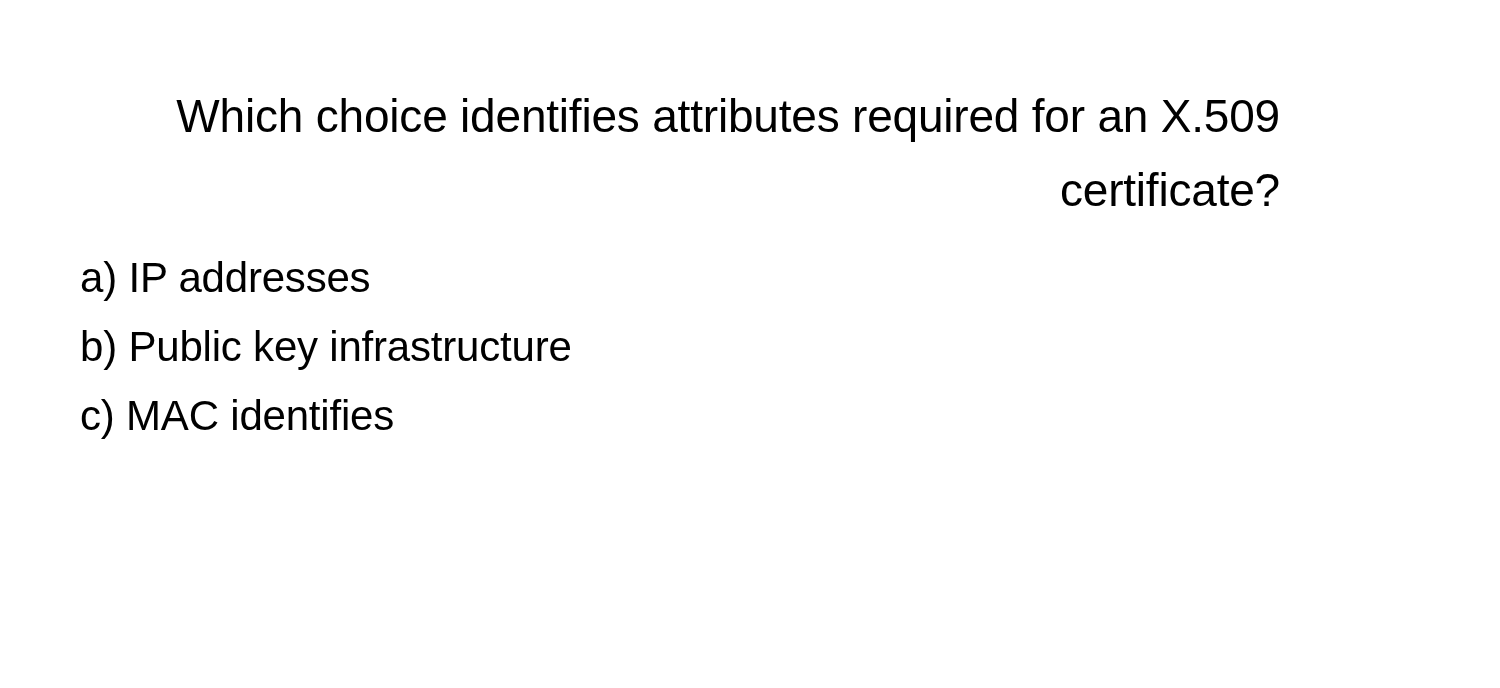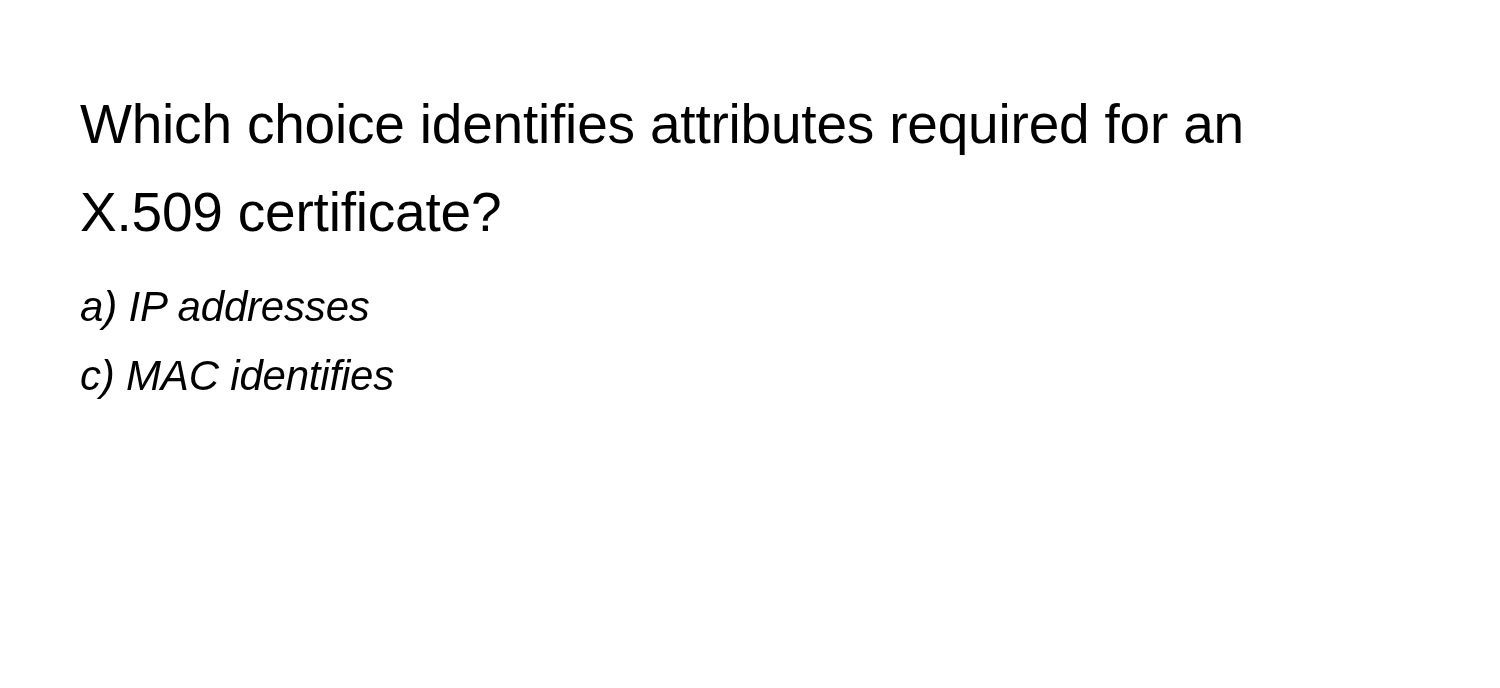--- a/index.html
+++ b/index.html
@@ -9,36 +9,37 @@
     }
     body {
       width: 1500px;
       height: 688px;
       background: #ffffff;
       font-family: -apple-system, BlinkMacSystemFont, "Segoe UI", Helvetica, Arial, sans-serif;
       padding: 80px 80px 0 80px;
       color: #000000;
     }
     .question {
-      font-size: 55px;
+      font-size: 46px;
       line-height: 1.6;
       margin-bottom: 18px;
       letter-spacing: -0.2px;
       max-width: 1200px;
+      text-align: right;
     }
     .options {
       font-size: 42px;
       line-height: 1.55;
       letter-spacing: -0.2px;
     }
     .option {
       margin-bottom: 4px;
-      font-style: italic;
     }
   </style>
 </head>
 <body>
 
 <div class="question">Which choice identifies attributes required for an X.509 certificate?</div>
 <div class="options">
   <div class="option">a) IP addresses</div>
+  <div class="option">b) Public key infrastructure</div>
   <div class="option">c) MAC identifies</div>
 </div>
 
 </body></html>

